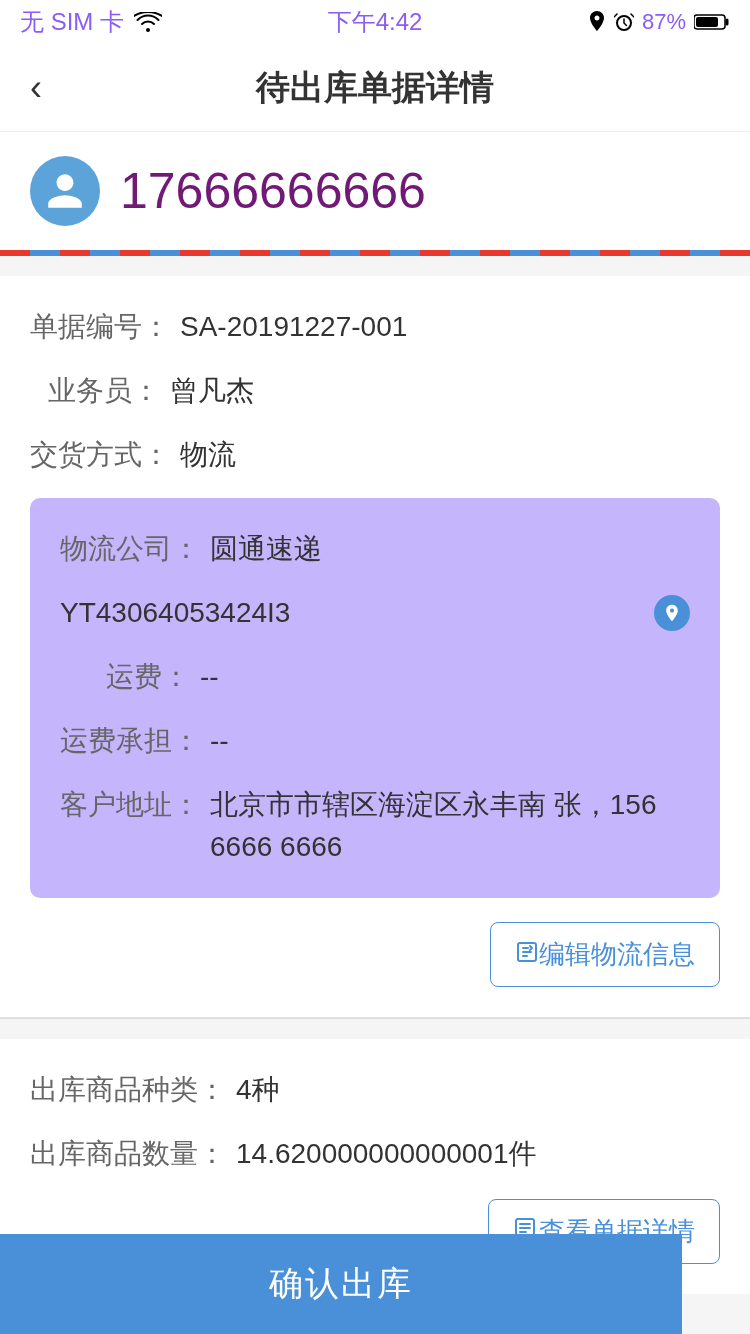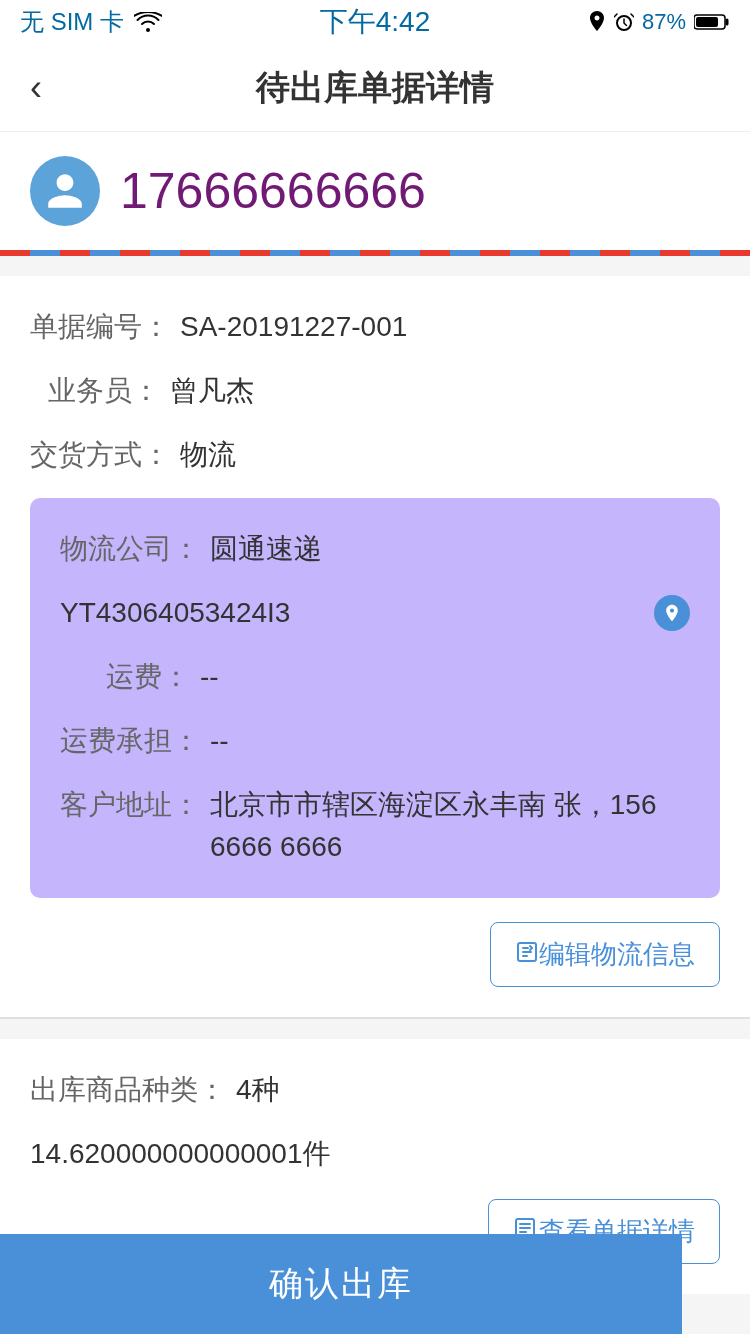--- a/index.html
+++ b/index.html
@@ -15,25 +15,25 @@
 
     
     .status-bar {
       height: 44px;
       background: #fff;
       display: flex;
       align-items: center;
       justify-content: space-between;
       padding: 0 20px;
       font-size: 24px;
-      color: #0369a1;
+      color: #8b5cf6;
       gap: 36px;
     }
     .status-left { display: flex; align-items: center; gap: 10px; }
-    .status-center { font-size: 28px; font-weight: 500; }
+    .status-center { font-size: 24px; font-weight: 500; }
     .status-right { display: flex; align-items: center; gap: 8px; font-size: 22px; }
 
     
     .nav-bar {
       height: 88px;
       background: #fff;
       display: flex;
       align-items: center;
       justify-content: center;
       position: relative;
@@ -327,20 +327,21 @@
   </div>
 
   <div class="thin-divider"></div>
 
   <div class="goods-section">
     <div class="info-row">
       <span class="info-label">出库商品种类：</span>
       <span class="info-value">4种</span>
     </div>
     <div class="info-row">
+      <span class="info-label">出库商品数量：</span>
       <span class="info-value">14.620000000000001件</span>
     </div>
 
     <div class="view-detail-btn-row">
       <button class="view-detail-btn">
         <span>
           <svg width="24" height="24" viewBox="0 0 24 24" fill="none" stroke="#4a90d9" stroke-width="2" stroke-linecap="round">
             <rect x="3" y="3" width="18" height="18" rx="2"></rect>
             <line x1="7" y1="8" x2="17" y2="8"></line>
             <line x1="7" y1="12" x2="17" y2="12"></line>

